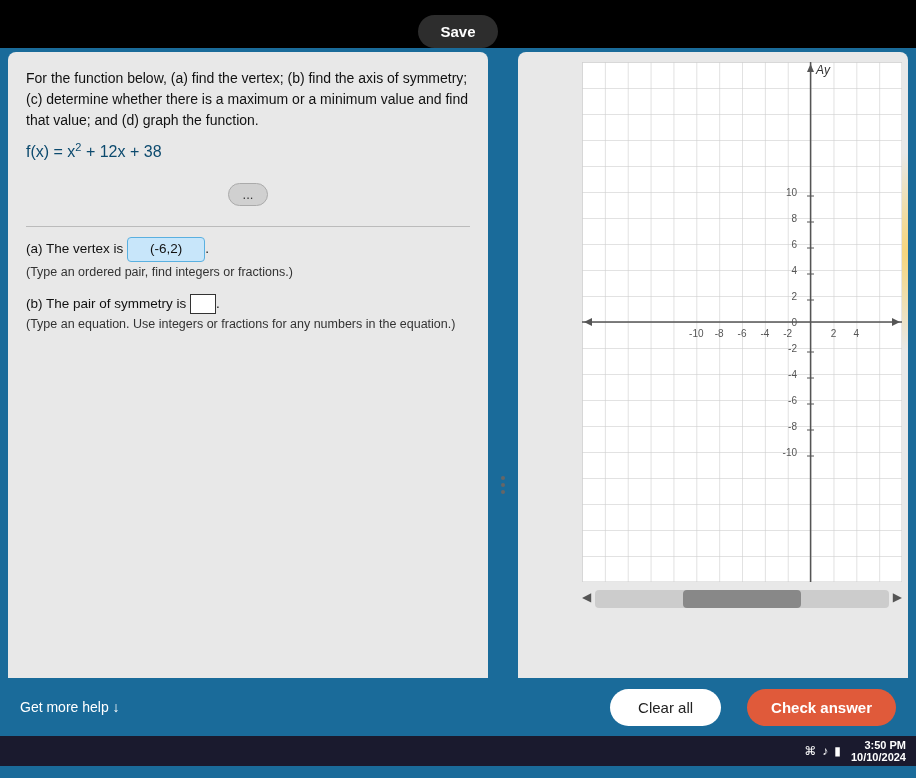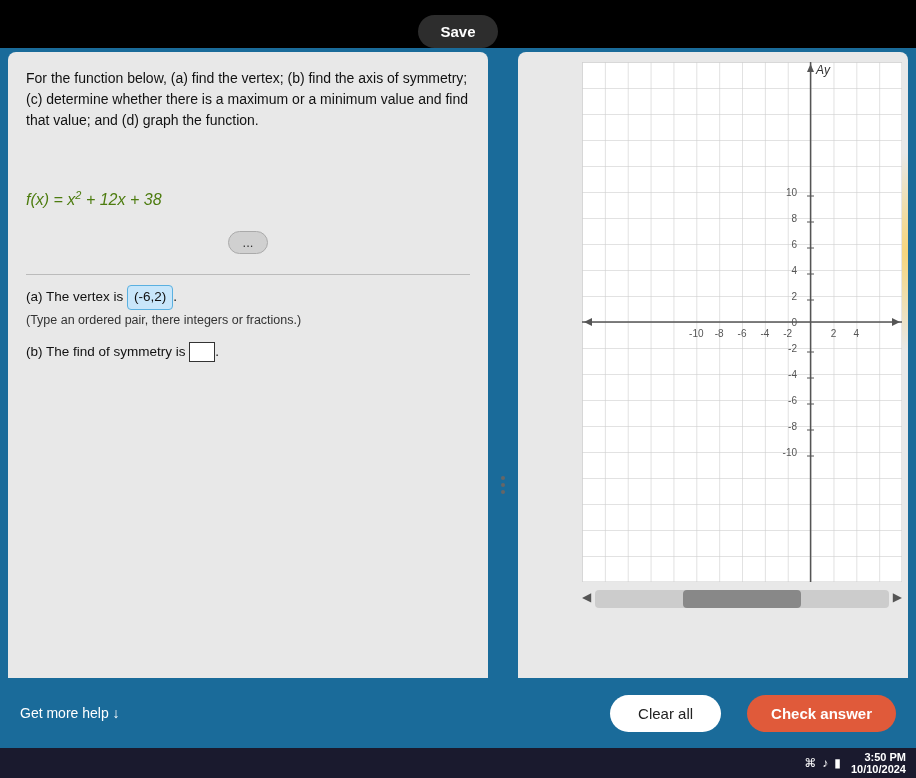--- a/index.html
+++ b/index.html
@@ -82,24 +82,22 @@
 
     .problem-text {
       font-size: 14px;
       color: #111;
       line-height: 1.5;
       margin-bottom: 10px;
     }
 
     .function-display {
       font-size: 16px;
-      color: #4d7c0f;
+      color: #0c4a6e;
       margin-bottom: 14px;
-      font-style: italic;
-      margin-top: 48px;
     }
 
     .function-display sup {
       font-size: 11px;
     }
 
     .divider-area {
       display: flex;
       align-items: center;
       justify-content: center;
@@ -125,21 +123,21 @@
     .answer-part {
       font-size: 13.5px;
       color: #111;
       line-height: 1.5;
     }
 
     .vertex-highlight {
       background: #c8e6fa;
       border: 1.5px solid #5ab0e0;
       border-radius: 4px;
-      padding: 1px 6px;
+      padding: 1px 22px;
       font-size: 13.5px;
       display: inline-block;
     }
 
     .input-box {
       display: inline-block;
       width: 26px;
       height: 20px;
       border: 1.5px solid #333;
       vertical-align: middle;
@@ -209,21 +207,21 @@
       width: 40%;
       height: 100%;
       background: #888;
       border-radius: 4px;
       margin-left: 30%;
     }
 
     
     .bottom-bar {
       width: 100%;
-      height: 70px;
+      height: 58px;
       background: #1a6b9a;
       display: flex;
       align-items: center;
       justify-content: space-between;
       padding: 0 20px;
     }
     .get-more-help {
       color: white;
       font-size: 14px;
       cursor: pointer;
@@ -323,27 +321,28 @@
       <button class="more-btn">...</button>
     </div>
     <hr class="section-divider">
 
     <div class="answer-section">
 
       <div class="answer-part">
         <span>(a) The vertex is</span>
         <span class="vertex-highlight">(-6,2)</span><span>.</span>
         <br>
-        <span class="hint-text">(Type an ordered pair, there integers or fractions.)</span>
+        <span class="hint-text">(Type an ordered pair, find integers or fractions.)</span>
       </div>
 
       <div class="answer-part">
-        <span>(b) The find of symmetry is</span>
+        <span>(b) The pair of symmetry is</span>
         <span class="input-box"></span><span>.</span>
         <br>
+        <span class="hint-text">(Type an equation. Use integers or fractions for any numbers in the equation.)</span>
       </div>
     </div>
   </div>
 
   <div class="panel-handle">
     <div class="handle-dot"></div>
     <div class="handle-dot"></div>
     <div class="handle-dot"></div>
   </div>
 

